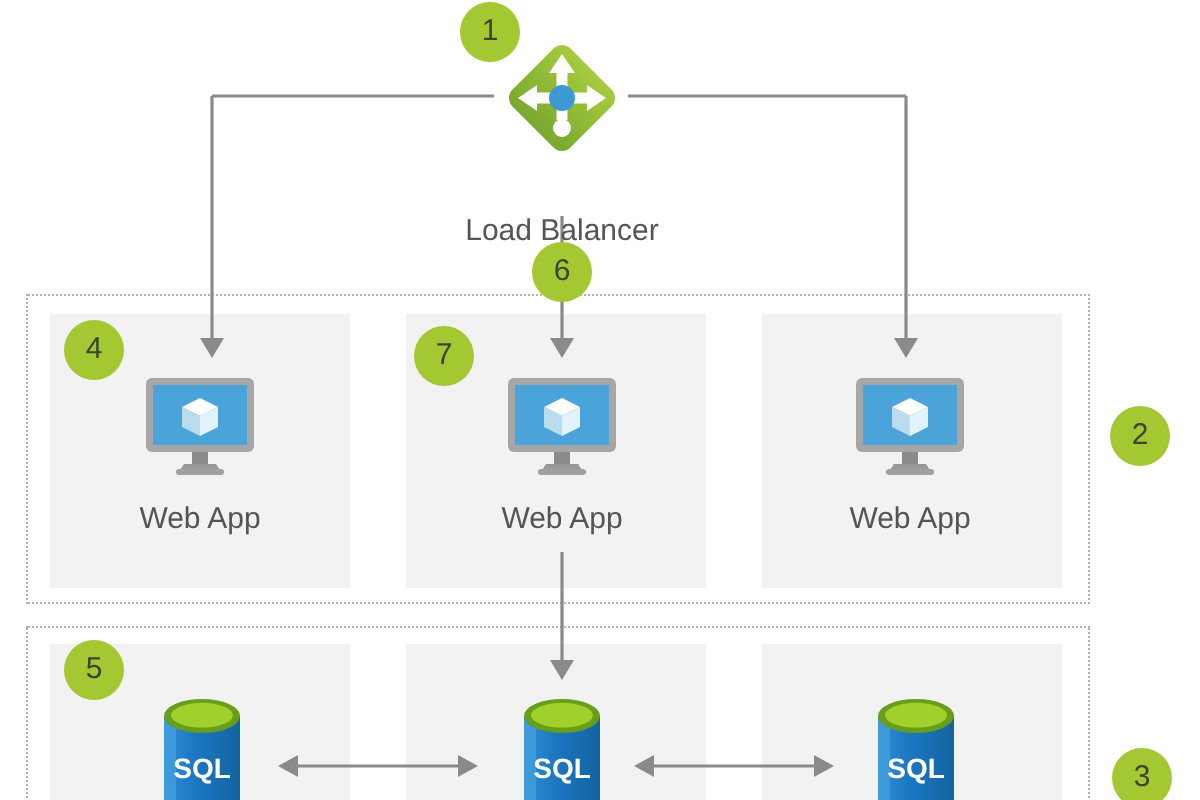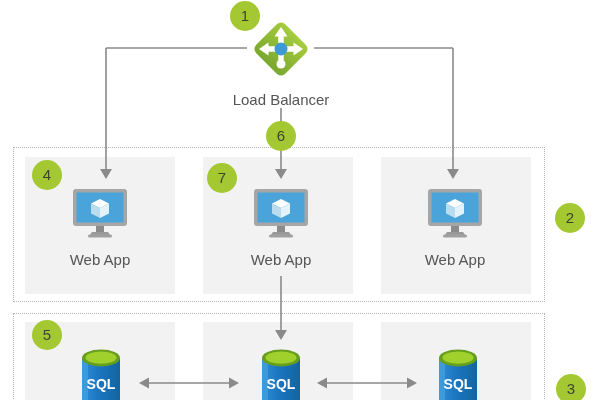--- a/index.html
+++ b/index.html
@@ -75,21 +75,21 @@
       <g fill="#ffffff">
         <path d="M22.5,16.5 L35.5,16.5 L29,7 Z"></path>
         <path d="M16.5,22.5 L16.5,35.5 L7,29 Z"></path>
         <path d="M41.5,22.5 L41.5,35.5 L51,29 Z"></path>
         <circle cx="29" cy="44" r="4.5"></circle>
       </g>
       <circle cx="29" cy="29" r="6.5" fill="#3e98d4"></circle>
     </svg>
   </div>
 
-  <div class="label" style="left:181px;top:91px;width:200px;">Load Balancer</div>
+  <div class="label" style="left:181px;top:107px;width:200px;">Load Balancer</div>
 
   <div class="icon" style="left:72px;top:188px;">
     <svg width="56" height="50" viewBox="0 0 56 50">
       <rect x="1" y="1" width="54" height="37" rx="3" fill="#a6a6a6"></rect>
       <rect x="4.5" y="4.5" width="47" height="30" fill="#4aa4da"></rect>
       <polygon points="28,11 37,15.5 28,20 19,15.5" fill="#ffffff"></polygon>
       <polygon points="19,15.5 28,20 28,30 19,25.5" fill="#b9dcef"></polygon>
       <polygon points="37,15.5 28,20 28,30 37,25.5" fill="#e4f3fb"></polygon>
       <rect x="24" y="38" width="8" height="6" fill="#8b8b8b"></rect>
       <polygon points="20,44 36,44 38,47 18,47" fill="#999999"></polygon>

